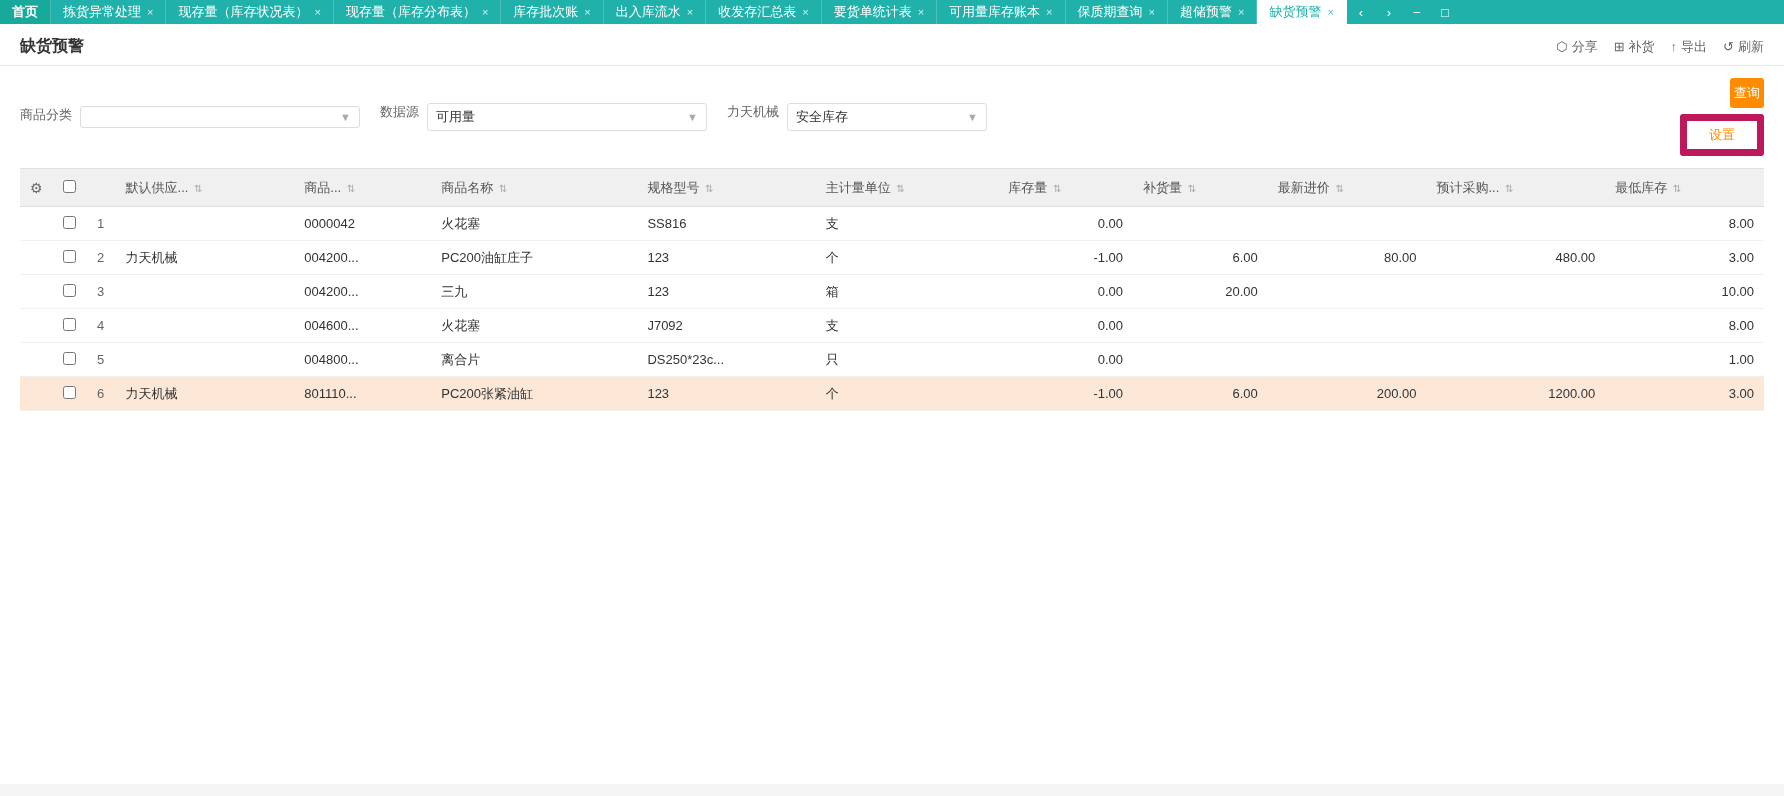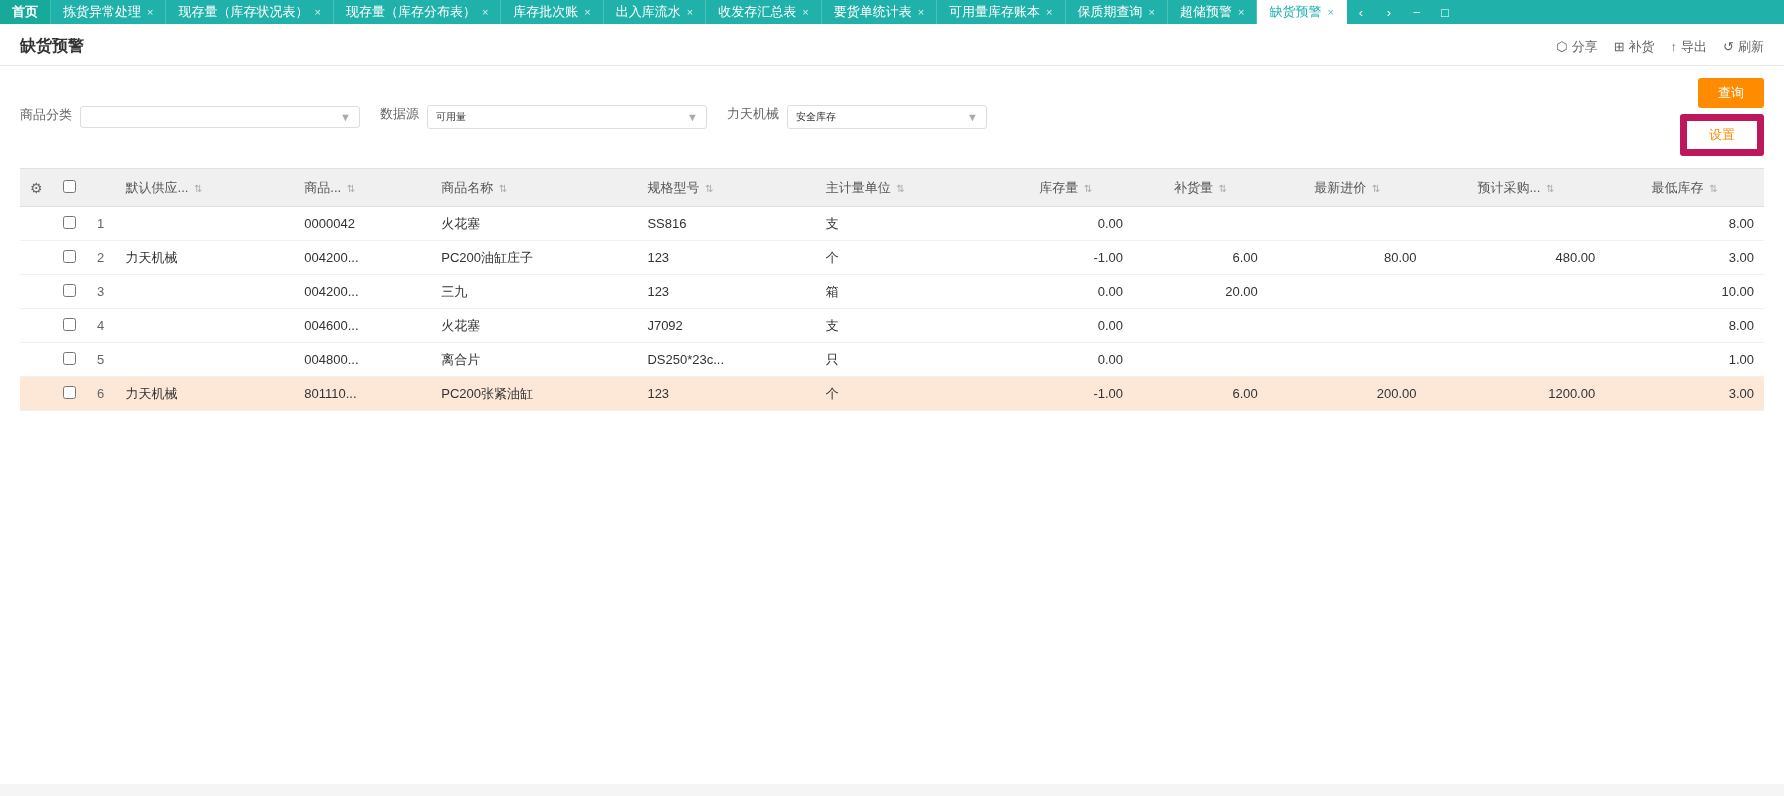--- a/index.html
+++ b/index.html
@@ -114,42 +114,42 @@
     }
     .filter-select-wide {
       min-width: 280px;
     }
     .filter-select-medium {
       min-width: 200px;
       gap: 48px;
     }
     .filter-value {
       color: #333;
-      font-size: 10px;
+      font-size: 13px;
     }
     .chevron-down {
       color: #aaa;
       font-size: 11px;
       margin-left: 8px;
     }
 
     
     .right-actions {
       margin-left: auto;
       display: flex;
       flex-direction: column;
       gap: 6px;
       align-items: flex-end;
     }
     .btn-query {
       background: #ff8c00;
       color: #fff;
       border: none;
       border-radius: 3px;
-      padding: 6px 20px;
+      padding: 6px 4px;
       cursor: pointer;
       font-size: 13px;
     }
     .btn-settings {
       background: #fff;
       color: #ff8c00;
       border: 7px solid #be185d;
       border-radius: 3px;
       padding: 5px 22px;
       cursor: pointer;
@@ -187,21 +187,21 @@
       height: 34px;
       border-bottom: 1px solid #f0f0f0;
     }
     tbody tr.highlighted { background: #fde8d8; }
     tbody td {
       padding: 0 10px;
       color: #333;
       white-space: nowrap;
     }
     .td-number { text-align: right; }
-    .th-number { text-align: center; }
+    .th-number { text-align: left; }
 
     .gear-icon { font-size: 14px; color: #666; cursor: pointer; }
     .checkbox-col { width: 30px; text-align: center; }
 
     
     .row-num { color: #666; text-align: center; width: 30px; }
   </style>
 </head>
 <body>
 

